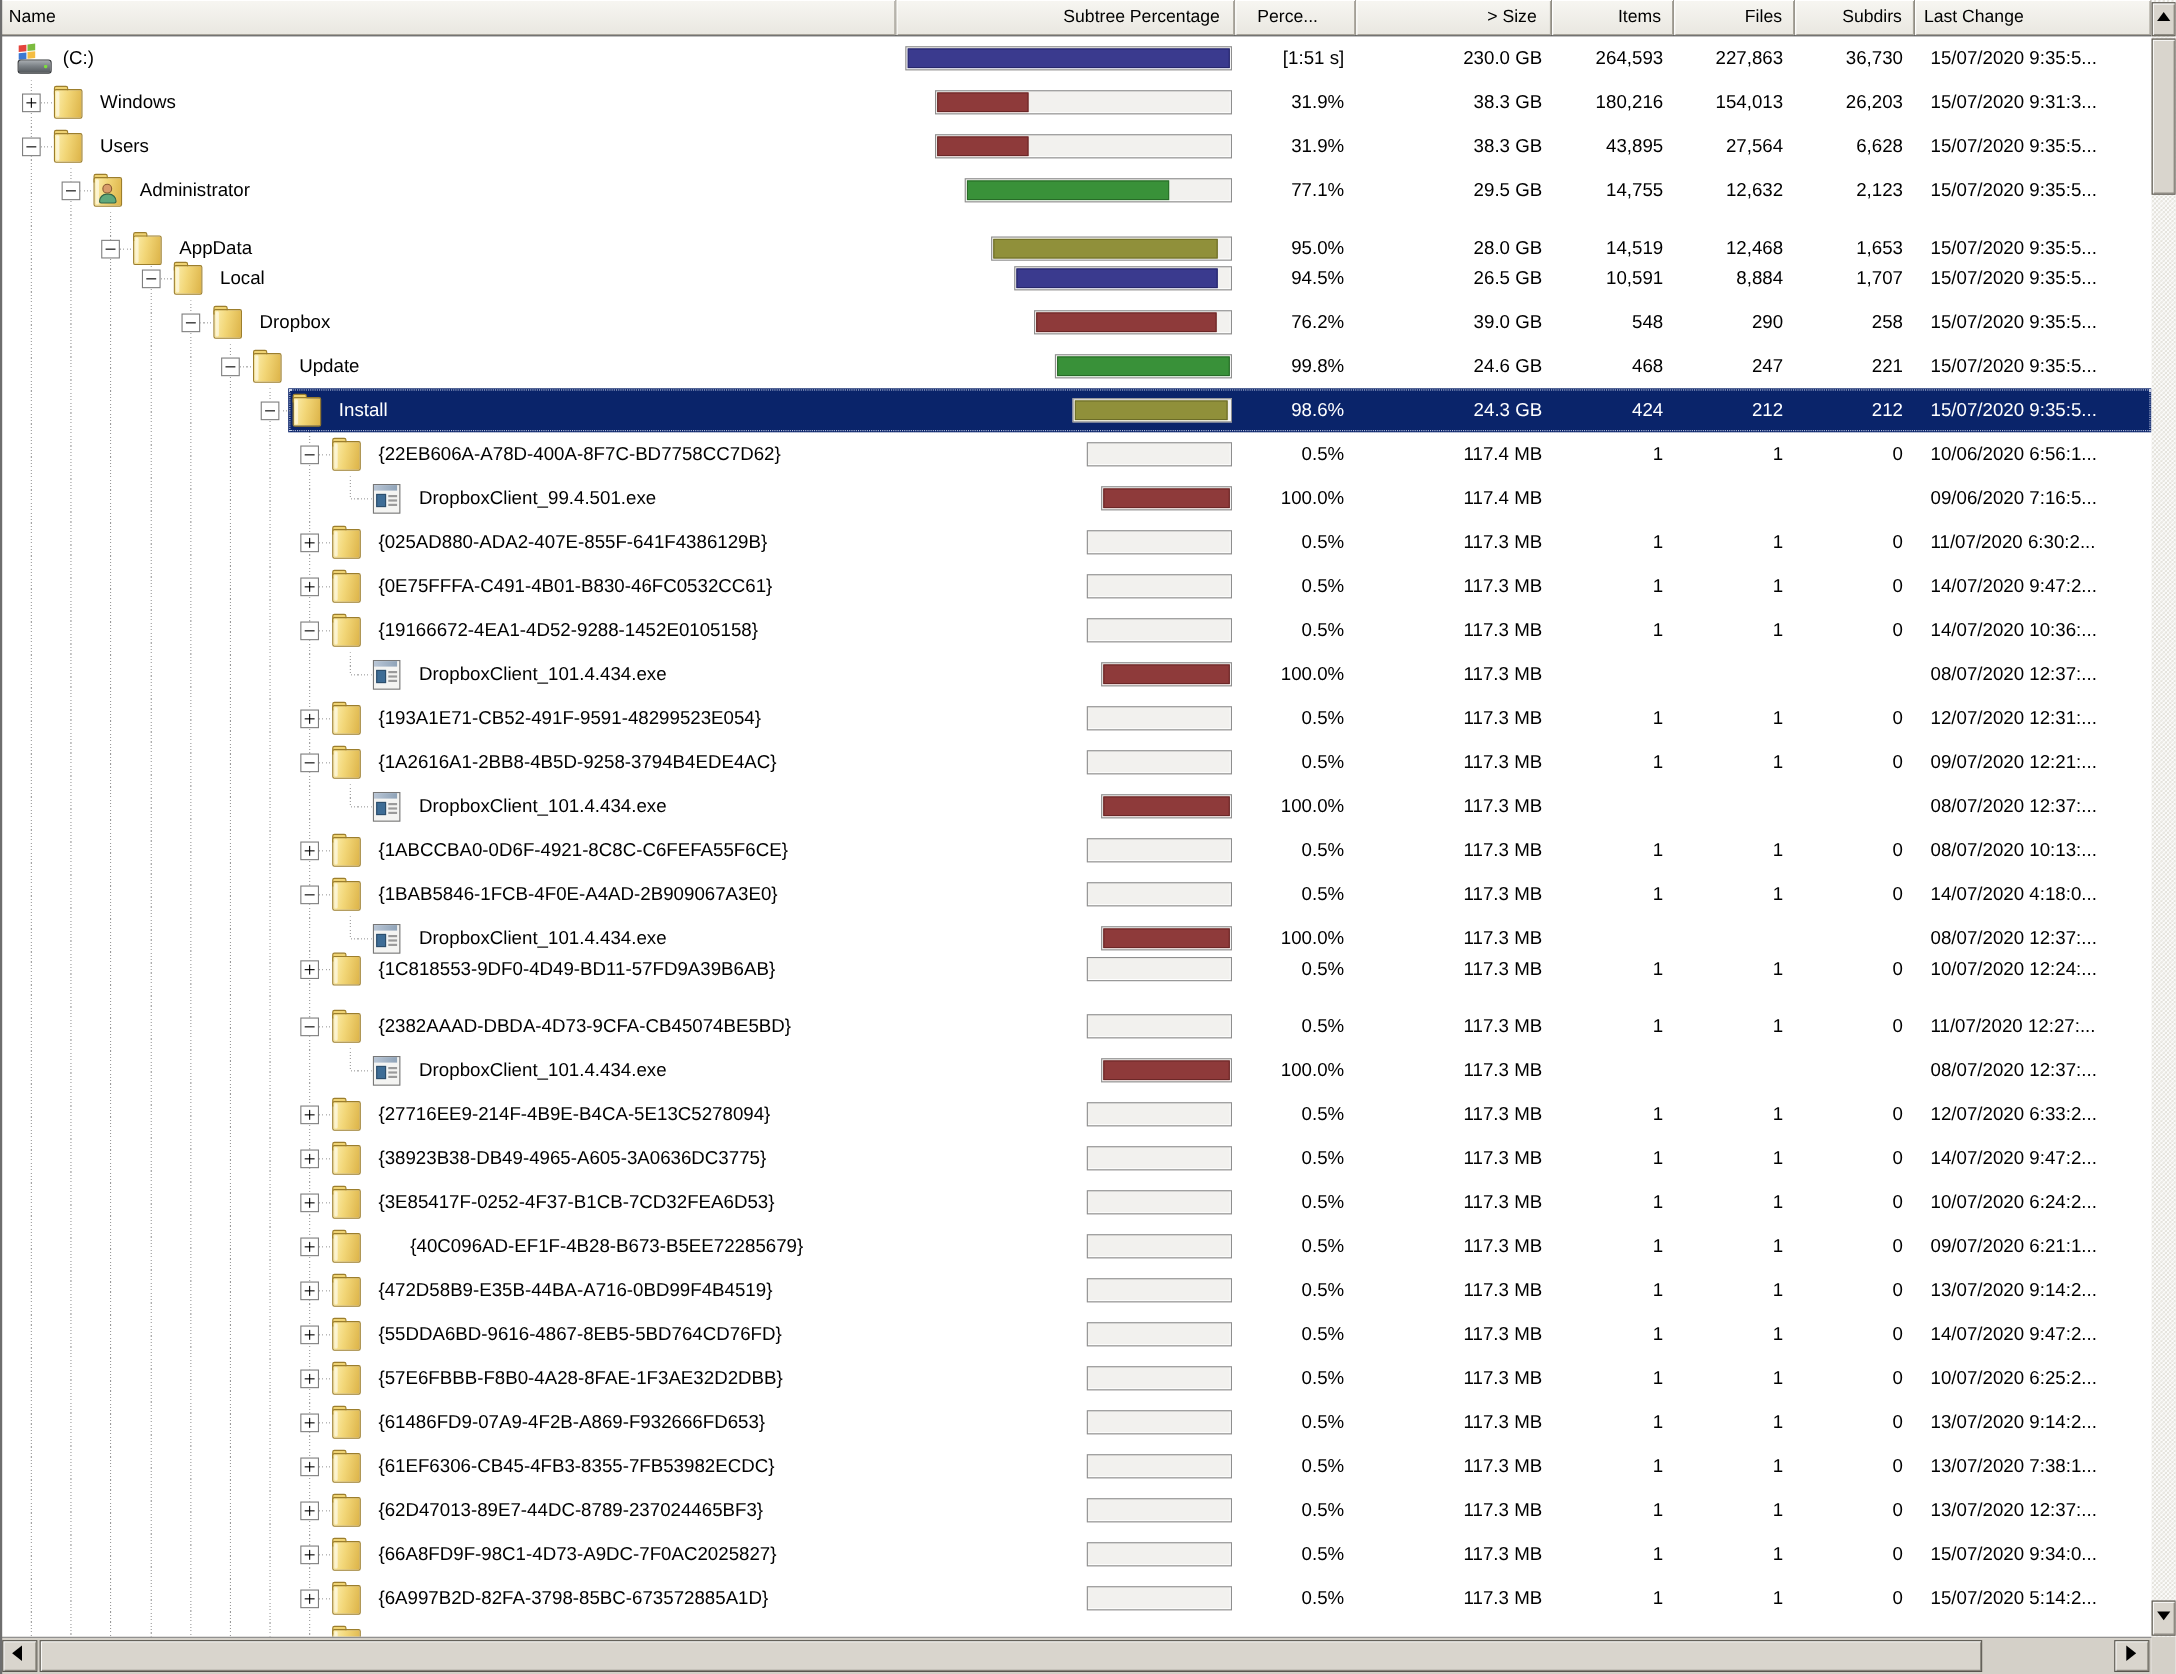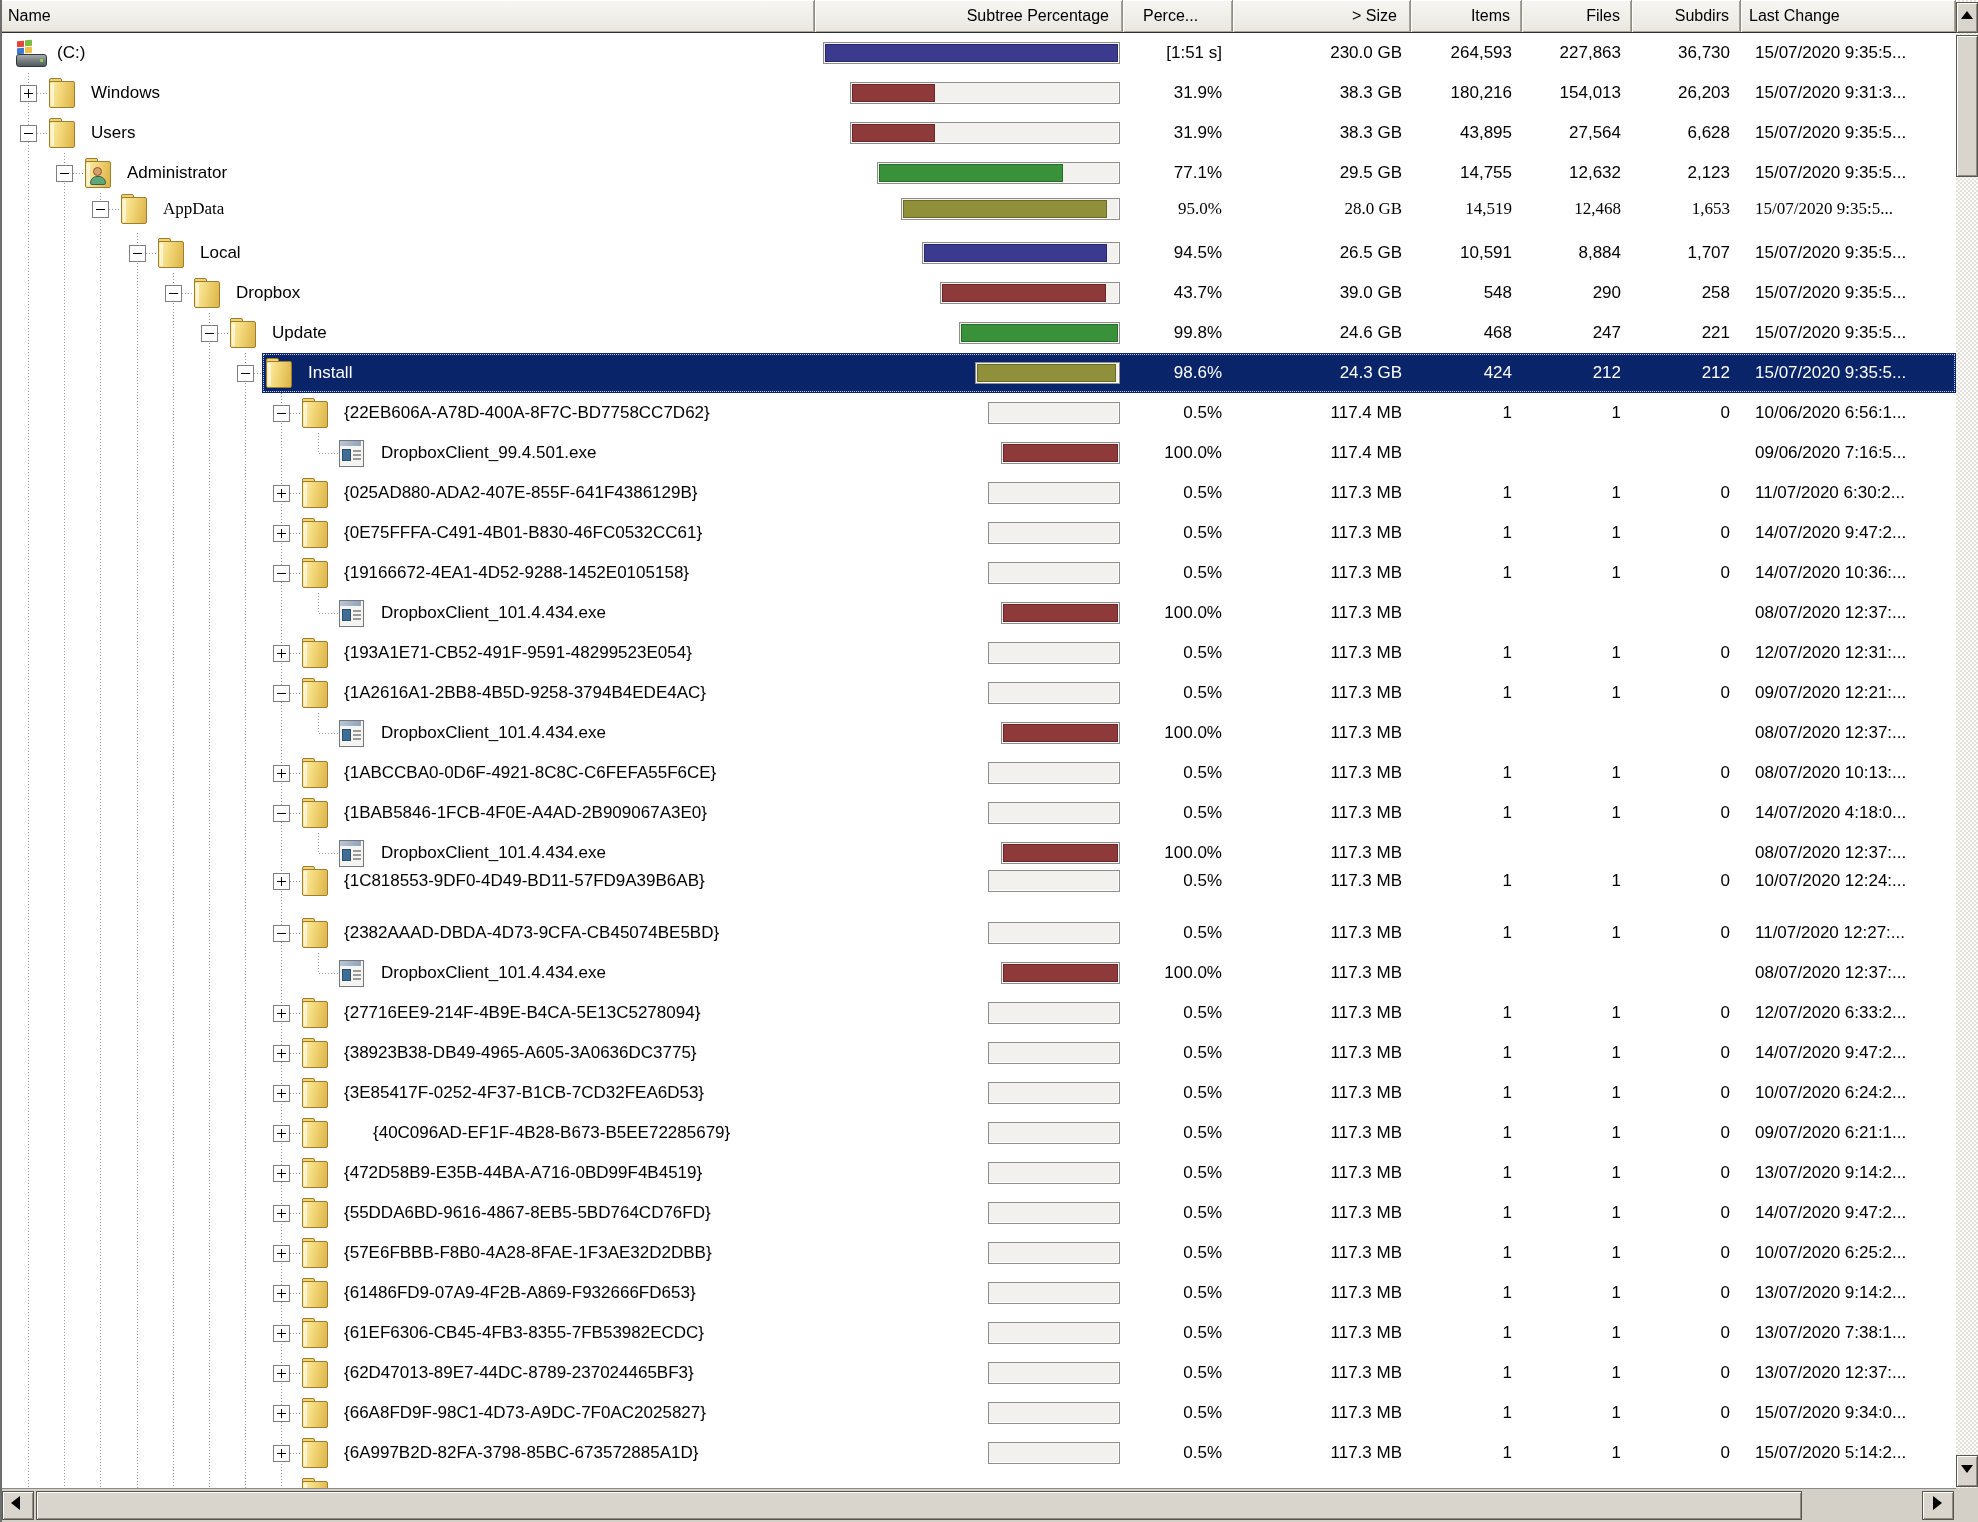--- a/index.html
+++ b/index.html
@@ -195,21 +195,21 @@
         <div class="bartrack" style="left: 877px; width: 243px;">
           <div class="barfill" style="width: calc(77.1% - 2px); background: rgb(57, 145, 57); box-shadow: rgb(39, 107, 39) 0px 0px 0px 1px inset;"></div>
         </div>
         <div class="cell num" style="left: 1123px; width: 110px; padding-right: 11px;">77.1%</div>
         <div class="cell num" style="left: 1233px; width: 178px; padding-right: 9px;">29.5 GB</div>
         <div class="cell num" style="left: 1411px; width: 111px; padding-right: 10px;">14,755</div>
         <div class="cell num" style="left: 1522px; width: 110px; padding-right: 11px;">12,632</div>
         <div class="cell num" style="left: 1632px; width: 109px; padding-right: 11px;">2,123</div>
         <div class="cell" style="left: 1741px; width: 215px; padding-left: 14px;">15/07/2020  9:35:5...</div>
       </div>
-      <div class="row" style="top: 156px; font-family: Liberation Serif, serif;">
+      <div class="row" style="top: 173px;">
         <div class="hguide" style="left: 109px; width: 11px; top: 20px;"></div>
         <div class="toggle minus" style="left: 92px;">
           <i class="h"></i>
         </div>
         <div class="ic ic-folder" style="left: 121px;">
           <i class="tab"></i>
           <i class="body"></i>
           <i class="hl"></i>
         </div>
         <div class="label" style="left: 163px;">AppData</div>
@@ -251,21 +251,21 @@
         </div>
         <div class="ic ic-folder" style="left: 194px;">
           <i class="tab"></i>
           <i class="body"></i>
           <i class="hl"></i>
         </div>
         <div class="label" style="left: 236px;">Dropbox</div>
         <div class="bartrack" style="left: 940px; width: 180px;">
           <div class="barfill" style="width: calc(93.1% - 2px); background: rgb(142, 58, 58); box-shadow: rgb(107, 39, 39) 0px 0px 0px 1px inset;"></div>
         </div>
-        <div class="cell num" style="left: 1123px; width: 110px; padding-right: 11px;">43.7%</div>
+        <div class="cell num" style="left: 1123px; width: 110px; padding-right: 11px;">76.2%</div>
         <div class="cell num" style="left: 1233px; width: 178px; padding-right: 9px;">39.0 GB</div>
         <div class="cell num" style="left: 1411px; width: 111px; padding-right: 10px;">548</div>
         <div class="cell num" style="left: 1522px; width: 110px; padding-right: 11px;">290</div>
         <div class="cell num" style="left: 1632px; width: 109px; padding-right: 11px;">258</div>
         <div class="cell" style="left: 1741px; width: 215px; padding-left: 14px;">15/07/2020  9:35:5...</div>
       </div>
       <div class="row" style="top: 280px;">
         <div class="hguide" style="left: 218px; width: 11px; top: 20px;"></div>
         <div class="toggle minus" style="left: 201px;">
           <i class="h"></i>

